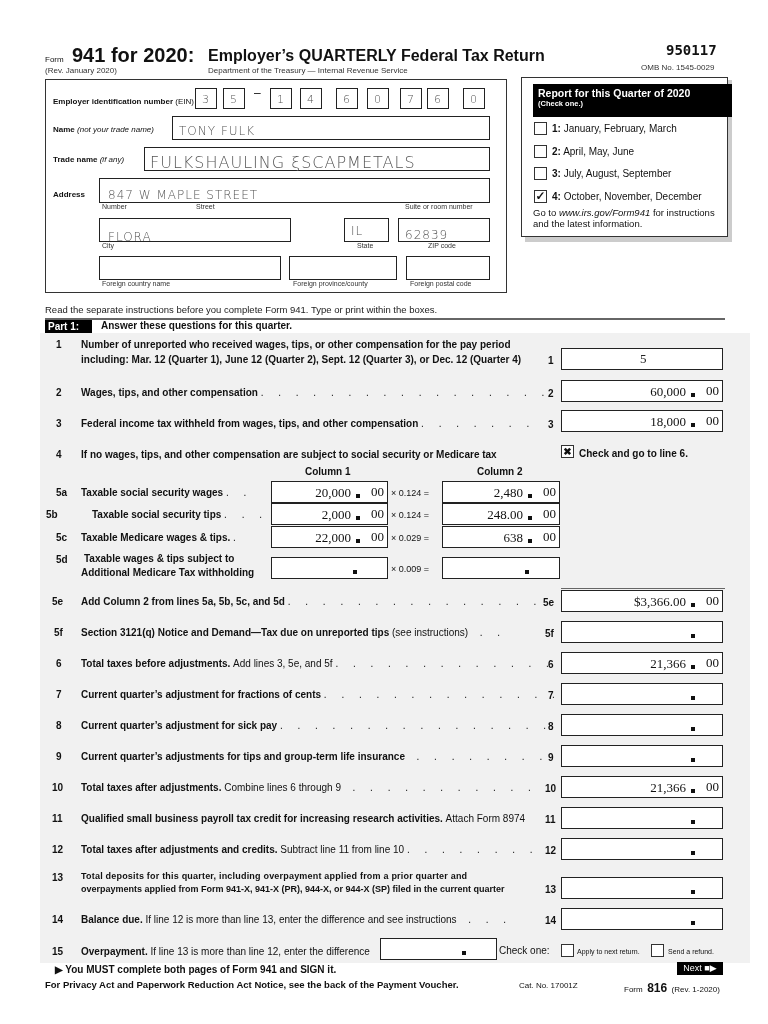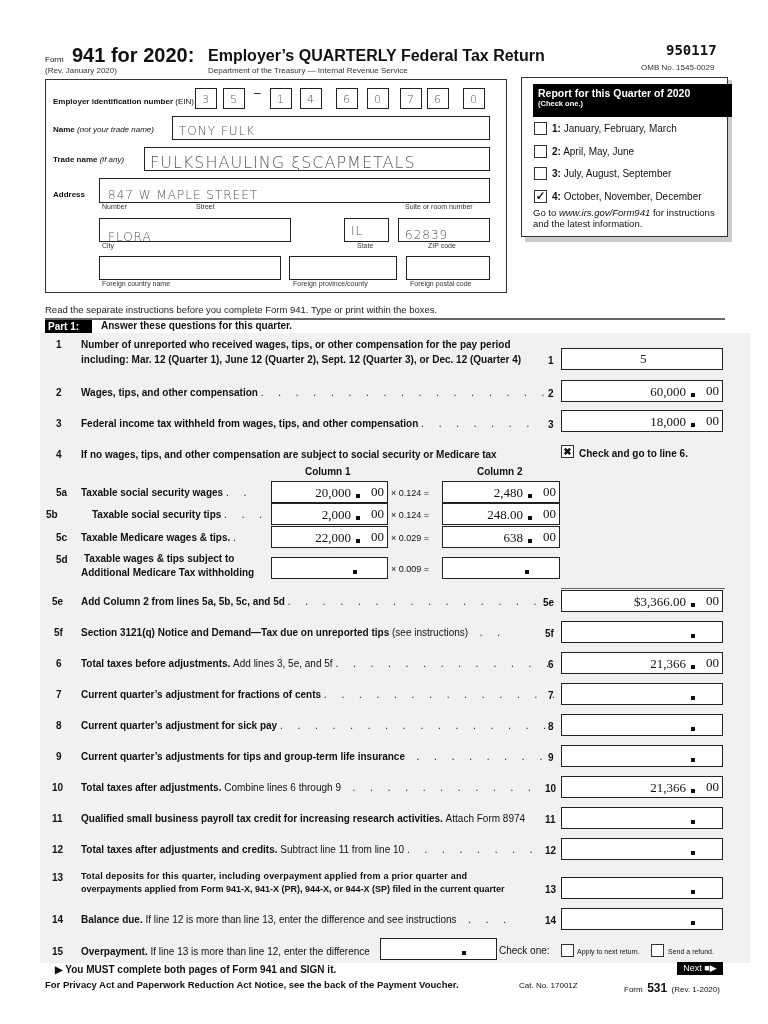--- a/index.html
+++ b/index.html
@@ -317,13 +317,13 @@
 <div class="abs" style="left:499px;top:945px;font-size:10px;text-align:center;">Check one:</div>
 <div class="chk" style="left:561px;top:944px;"></div>
 <div class="abs" style="left:577px;top:948px;font-size:7px;">Apply to next return.</div>
 <div class="chk" style="left:651px;top:944px;"></div>
 <div class="abs" style="left:668px;top:948px;font-size:7px;">Send a refund.</div>
 
 <div class="abs" style="left:55px;top:964px;font-size:10px;font-weight:bold;">▶ You MUST complete both pages of Form 941 and SIGN it.</div>
 <div class="abs" style="left:677px;top:962px;width:46px;height:13px;background:#000;color:#fff;font-size:9px;text-align:center;line-height:13px;">Next ■▶</div>
 <div class="abs" style="left:45px;top:979px;font-size:9.5px;font-weight:bold;">For Privacy Act and Paperwork Reduction Act Notice, see the back of the Payment Voucher.</div>
 <div class="abs" style="left:519px;top:981px;font-size:8px;">Cat. No. 17001Z</div>
-<div class="abs" style="left:624px;top:978px;white-space:nowrap;"><span style="font-size:8px;">Form</span> <b style="font-size:12px;">531</b> <span style="font-size:8px;">(Rev. 1-2020)</span></div>
+<div class="abs" style="left:624px;top:978px;white-space:nowrap;"><span style="font-size:8px;">Form</span> <b style="font-size:12px;">816</b> <span style="font-size:8px;">(Rev. 1-2020)</span></div>
 
 </body></html>

